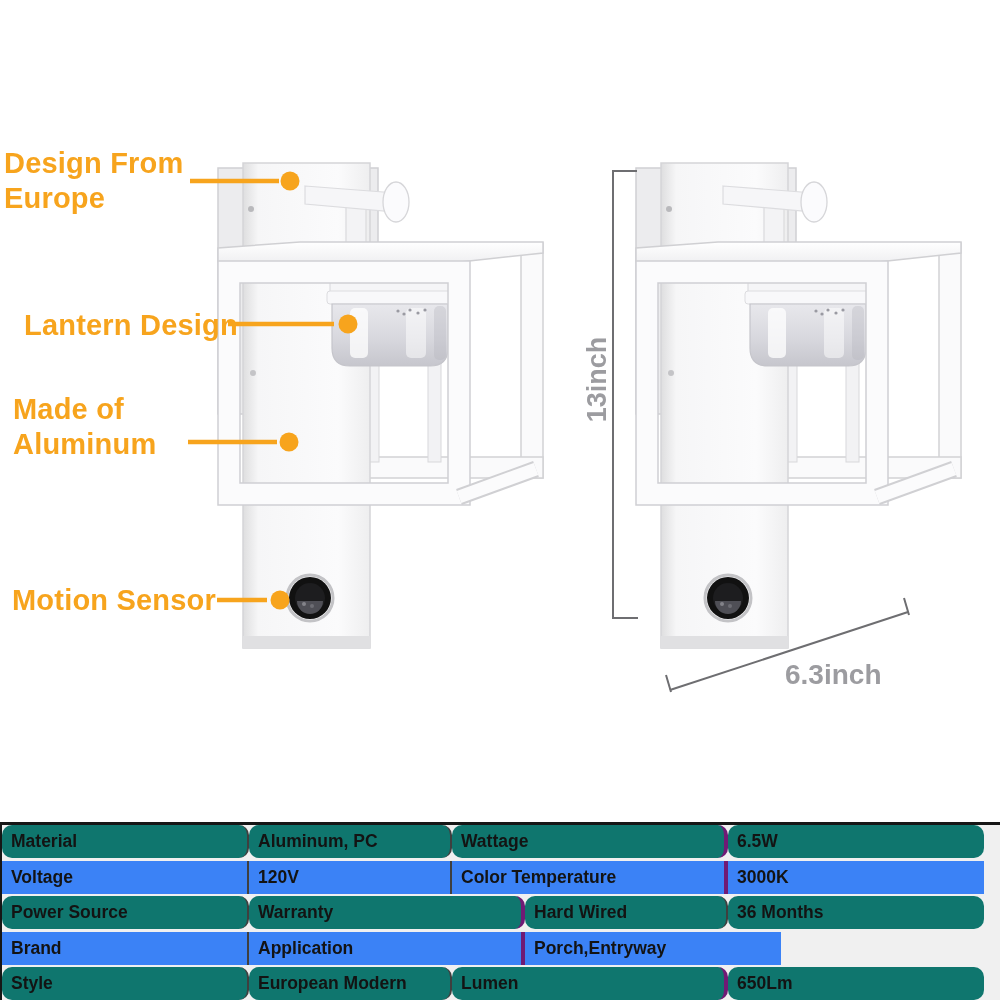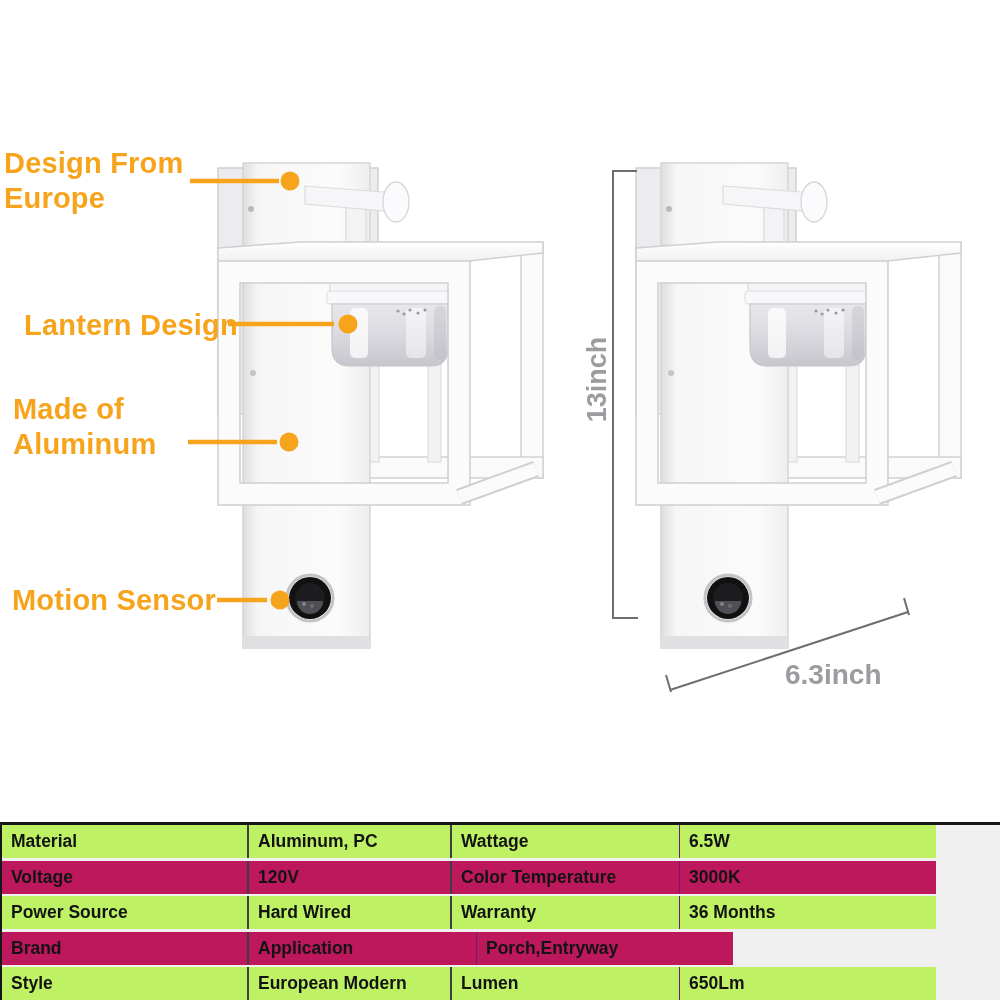--- a/index.html
+++ b/index.html
@@ -7,27 +7,27 @@
          font-family:"Liberation Sans", sans-serif;}
   #art{position:absolute;left:0;top:0;}
   .callout{position:absolute;color:#F7A41D;font-weight:bold;font-size:29px;line-height:35px;
            letter-spacing:.2px;white-space:nowrap;}
   .dim{position:absolute;color:#9c9ca0;font-weight:bold;font-size:27px;white-space:nowrap;}
   .dim-v{width:160px;text-align:center;transform:rotate(-90deg);transform-origin:center;}
   
   #spec{position:absolute;left:0;top:822px;width:1000px;height:178px;
         border-top:3px solid #161616;border-left:2px solid #161616;background:#f0f0f0;}
   .srow{display:flex;height:33px;margin-bottom:2.5px;}
-  .srow.dark .cell{background:#bef264;}
-  .srow.light .cell{background:#be185d;}
+  .srow.dark .cell{background:#0f766e;border-radius:10px;}
+  .srow.light .cell{background:#3b82f6;}
   .cell{box-sizing:border-box;height:33px;line-height:33px;padding-left:9px;
         font-weight:bold;font-size:17.5px;color:#131313;overflow:hidden;}
   .c1{width:247px;border-right:2px solid #3f3f3f;}
   .c2{width:203px;border-right:2px solid #3f3f3f;}
-  .c3{width:228px;border-right:1px solid #701a75;}
+  .c3{width:276px;border-right:4px solid #701a75;}
   .c4{width:256px;}
 </style>
 </head>
 <body>
 
 <div id="stage">
 
   <svg id="art" width="1000" height="1000" viewBox="0 0 1000 1000">
     <defs>
       <linearGradient id="colGrad" x1="0" y1="0" x2="1" y2="0">
@@ -154,22 +154,22 @@
       <div class="cell c4">6.5W</div>
     </div>
     <div class="srow light">
       <div class="cell c1">Voltage</div>
       <div class="cell c2">120V</div>
       <div class="cell c3">Color Temperature</div>
       <div class="cell c4">3000K</div>
     </div>
     <div class="srow dark">
       <div class="cell c1">Power Source</div>
+      <div class="cell c3">Warranty</div>
       <div class="cell c2">Hard Wired</div>
-      <div class="cell c3">Warranty</div>
       <div class="cell c4">36 Months</div>
     </div>
     <div class="srow light">
       <div class="cell c1">Brand</div>
       <div class="cell c3">Application</div>
       <div class="cell c4">Porch,Entryway</div>
     </div>
     <div class="srow dark">
       <div class="cell c1">Style</div>
       <div class="cell c2">European Modern</div>

